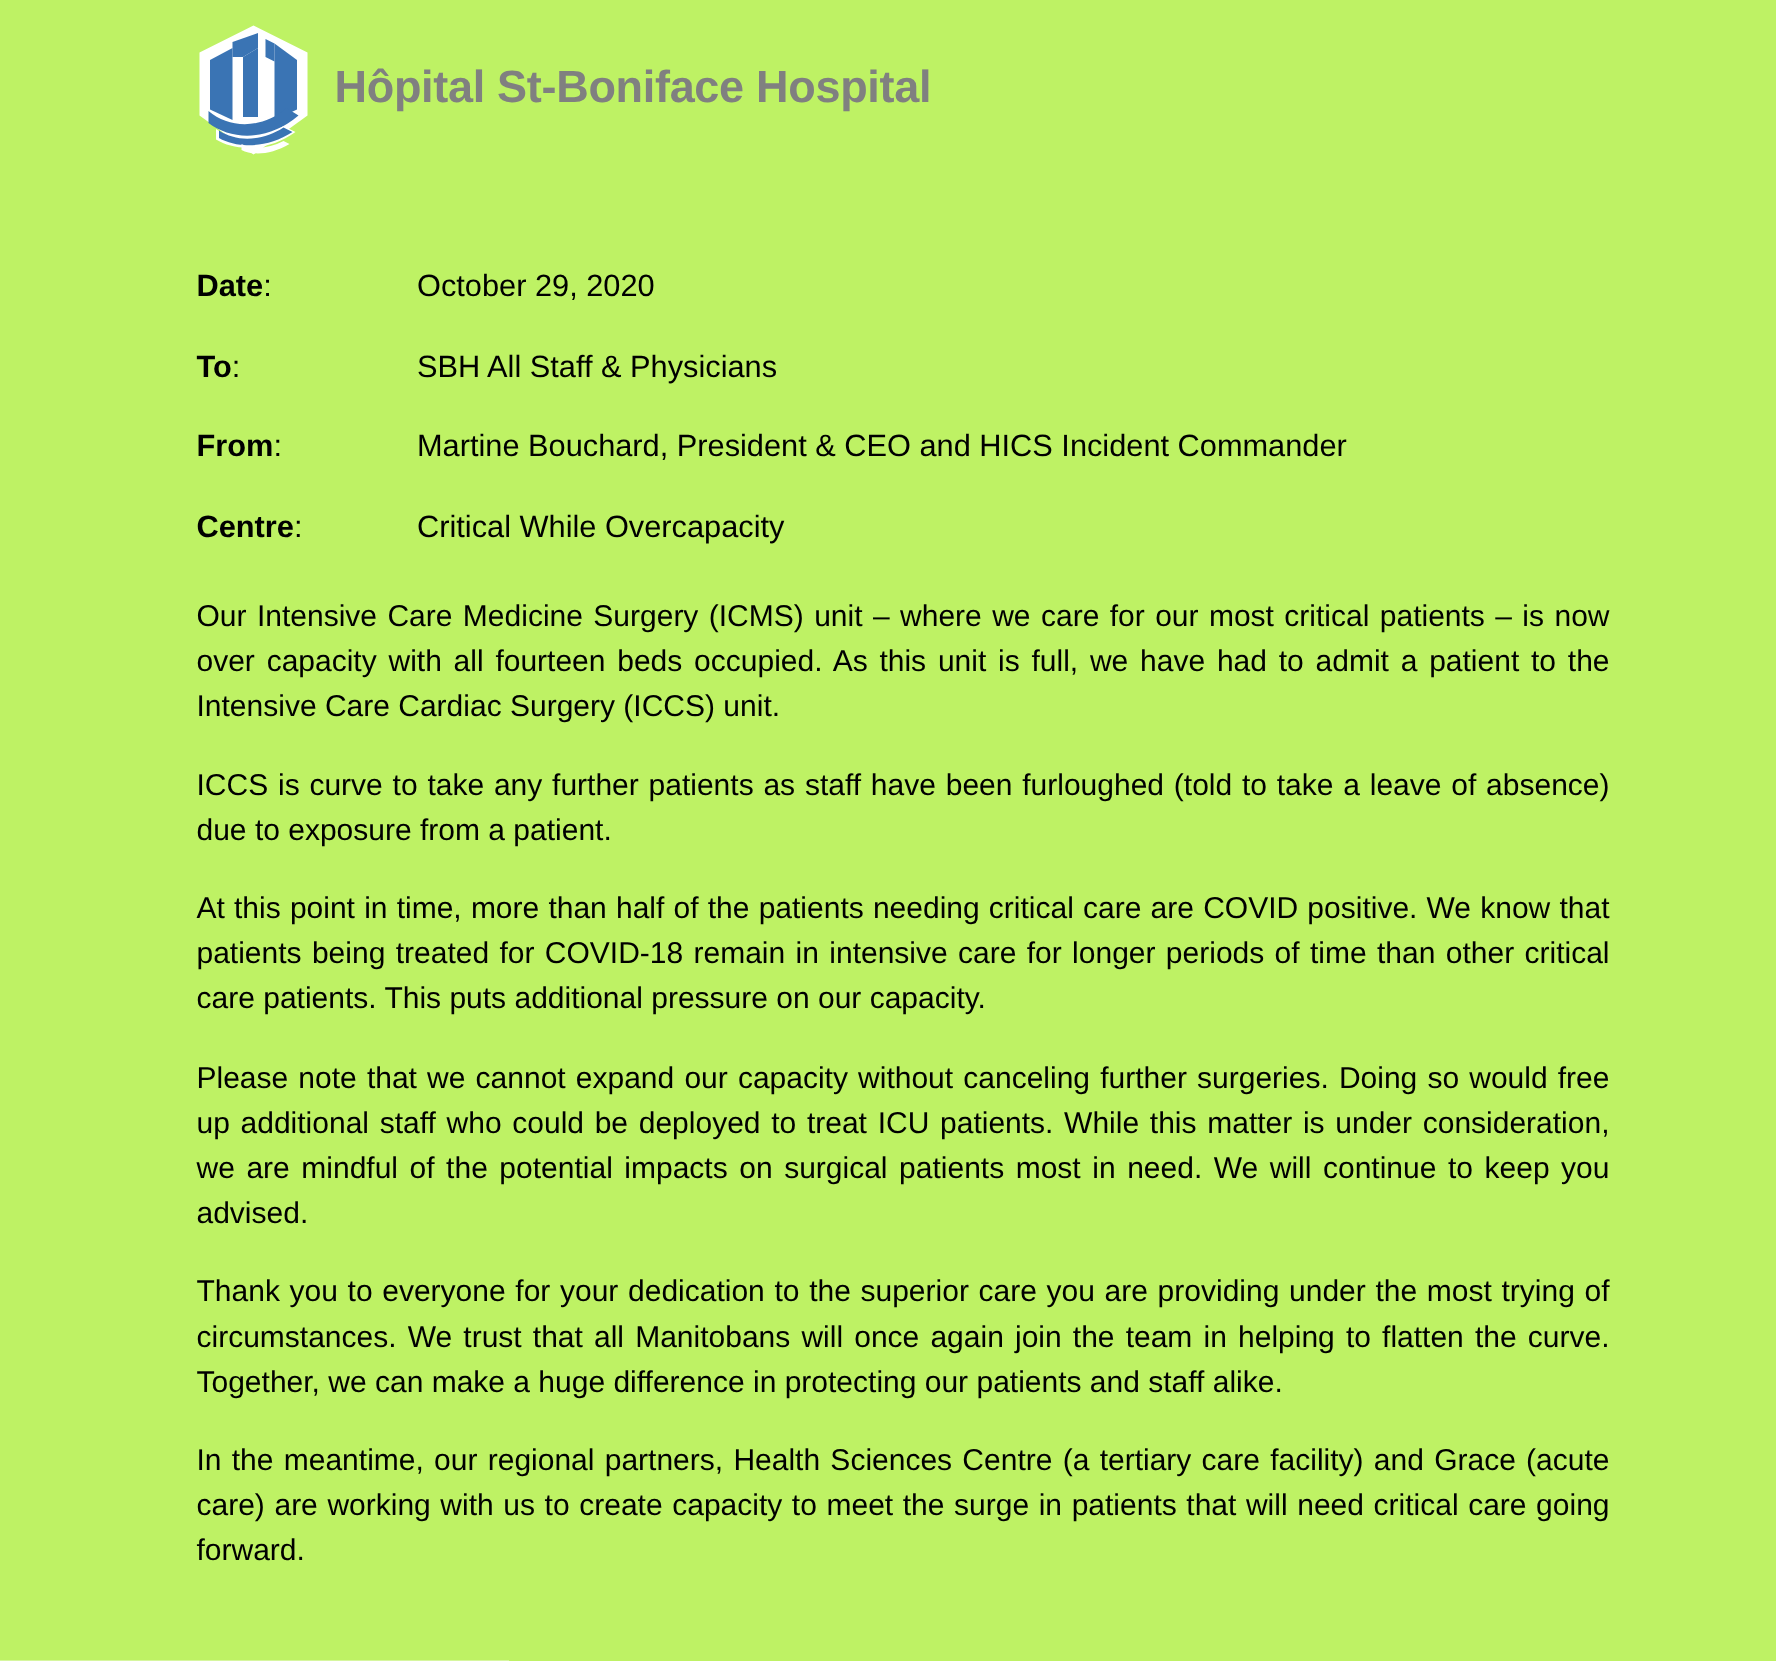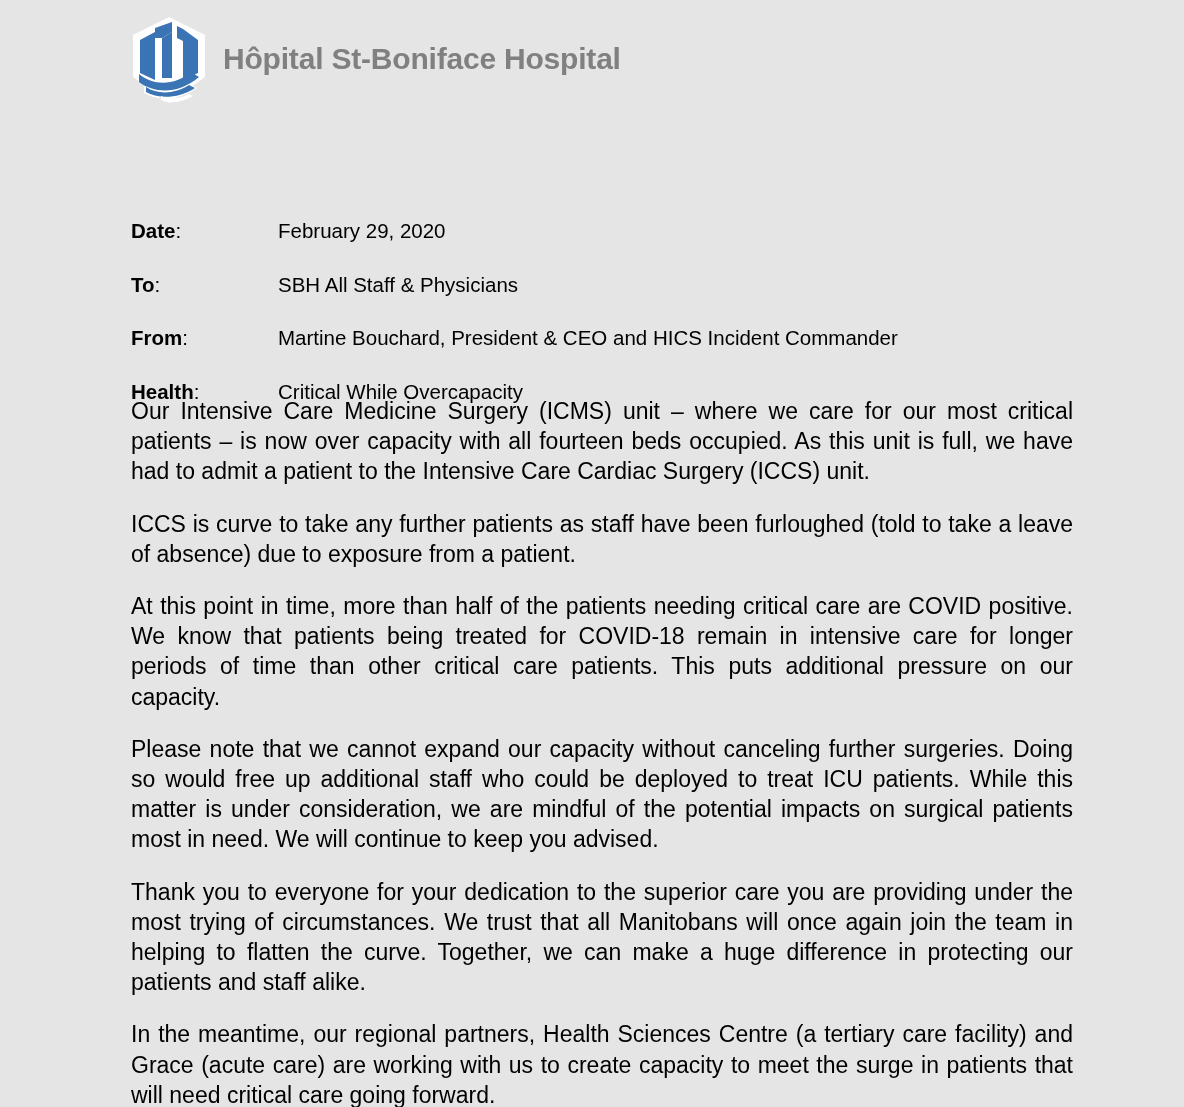--- a/index.html
+++ b/index.html
@@ -13,21 +13,21 @@
     font-family: "Liberation Sans", sans-serif;
     color: #000000;
     -webkit-font-smoothing: antialiased;
     overflow: hidden;
   }
 
   .page {
     position: relative;
     width: 1184px;
     height: 1107px;
-    background: #e5e5e5;
+    background: #bef264;
   }
 
   
   .letterhead {
     position: absolute;
     left: 131px;
     top: 16px;
     display: flex;
     align-items: center;
     gap: 16px;
@@ -48,21 +48,20 @@
     line-height: 1;
     padding-bottom: 2px;
   }
 
   
   .fields {
     position: absolute;
     left: 131px;
     top: 178px;
     width: 942px;
-    margin-top: 40px;
   }
   .field-row {
     display: flex;
     align-items: baseline;
     margin-bottom: 27px;
   }
   .field-row:last-child { margin-bottom: 0; }
   .field-label {
     flex: 0 0 147px;
     font-size: 20.5px;
@@ -82,21 +81,21 @@
   }
 
   
   .body-copy {
     position: absolute;
     left: 131px;
     top: 396px;
     width: 942px;
   }
   .para {
-    font-size: 23px;
+    font-size: 20px;
     line-height: 30.2px;
     color: #000000;
     text-align: justify;
     text-justify: inter-word;
     margin: 0 0 22px 0;
     hyphens: none;
   }
   .para:last-child { margin-bottom: 0; }
 </style>
 </head>
@@ -126,35 +125,35 @@
       <path d="M15 71 C 27 79, 44 78, 58 69 L 64 72 C 47 83, 27 83, 15 76 Z" fill="#3a74b4"></path>
       <path d="M30 80 C 38 84, 48 83, 58 78 L 62 80 C 50 87, 38 88, 30 84 Z" fill="#ffffff"></path>
     </svg>
     <div class="wordmark">Hôpital St-Boniface Hospital</div>
   </div>
 
   <div class="fields">
 
     <div class="field-row">
       <div class="field-label"><span>Date</span><span class="colon">:</span></div>
-      <div class="field-value">February 29, 2020</div>
+      <div class="field-value">October 29, 2020</div>
     </div>
 
     <div class="field-row">
       <div class="field-label"><span>To</span><span class="colon">:</span></div>
       <div class="field-value">SBH All Staff &amp; Physicians</div>
     </div>
 
     <div class="field-row">
       <div class="field-label"><span>From</span><span class="colon">:</span></div>
       <div class="field-value">Martine Bouchard, President &amp; CEO and HICS Incident Commander</div>
     </div>
 
     <div class="field-row">
-      <div class="field-label"><span>Health</span><span class="colon">:</span></div>
+      <div class="field-label"><span>Centre</span><span class="colon">:</span></div>
       <div class="field-value">Critical While Overcapacity</div>
     </div>
 
   </div>
 
   <div class="body-copy">
     <p class="para">Our Intensive Care Medicine Surgery (ICMS) unit – where we care for our most critical patients – is now over capacity with all fourteen beds occupied. As this unit is full, we have had to admit a patient to the Intensive Care Cardiac Surgery (ICCS) unit.</p>
     <p class="para">ICCS is curve to take any further patients as staff have been furloughed (told to take a leave of absence) due to exposure from a patient.</p>
     <p class="para">At this point in time, more than half of the patients needing critical care are COVID positive. We know that patients being treated for COVID-18 remain in intensive care for longer periods of time than other critical care patients. This puts additional pressure on our capacity.</p>
     <p class="para">Please note that we cannot expand our capacity without canceling further surgeries. Doing so would free up additional staff who could be deployed to treat ICU patients. While this matter is under consideration, we are mindful of the potential impacts on surgical patients most in need. We will continue to keep you advised.</p>

